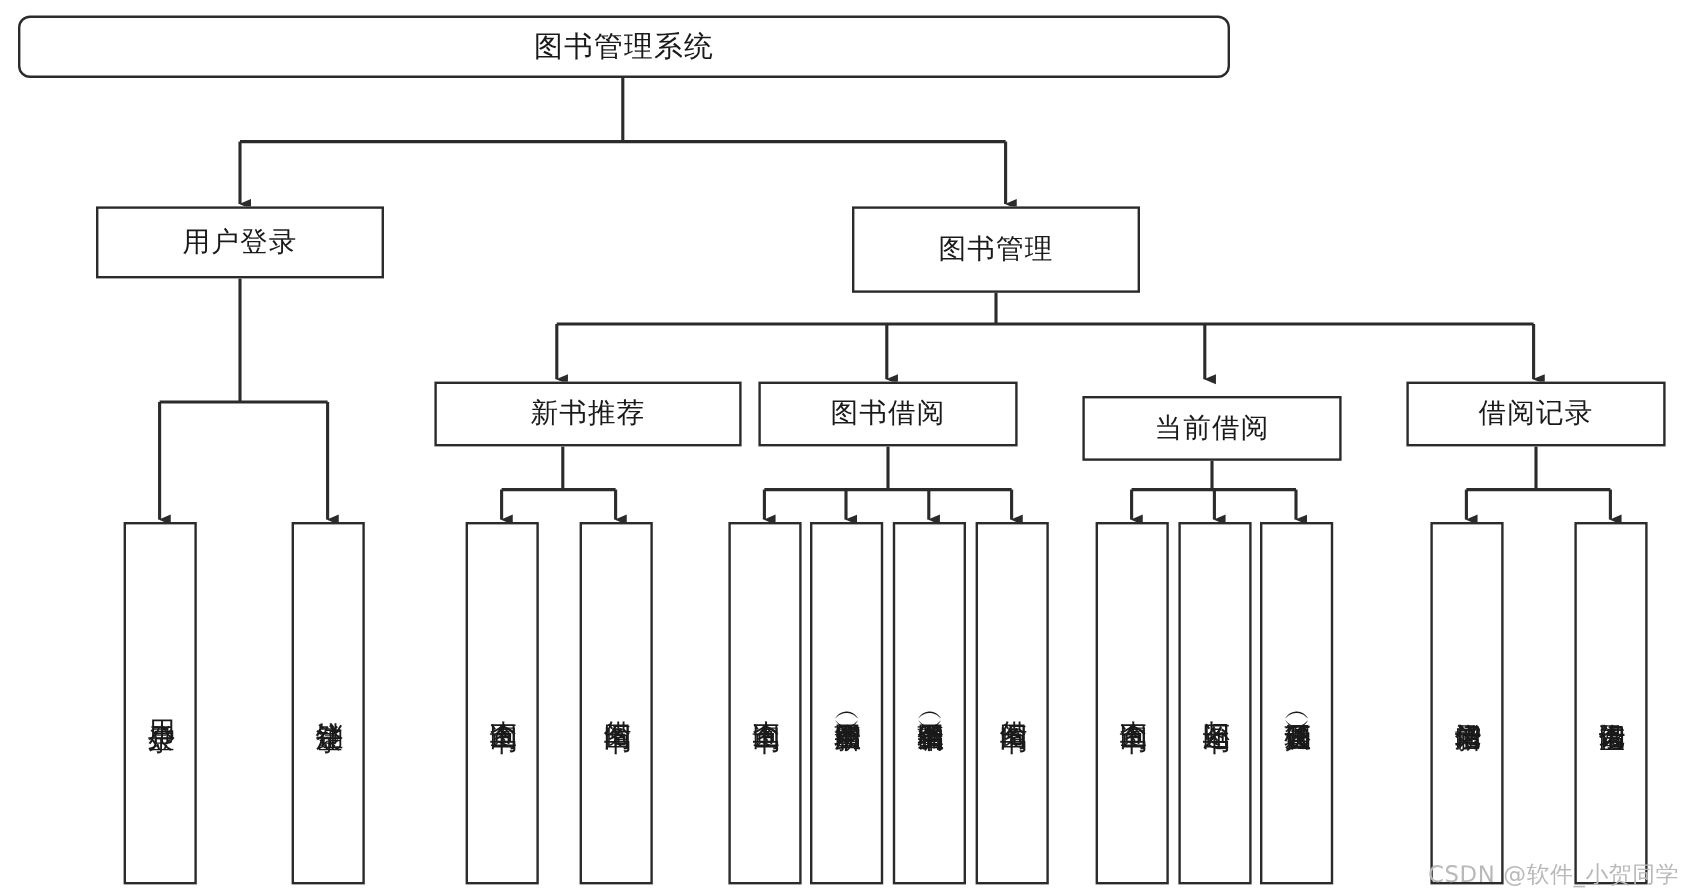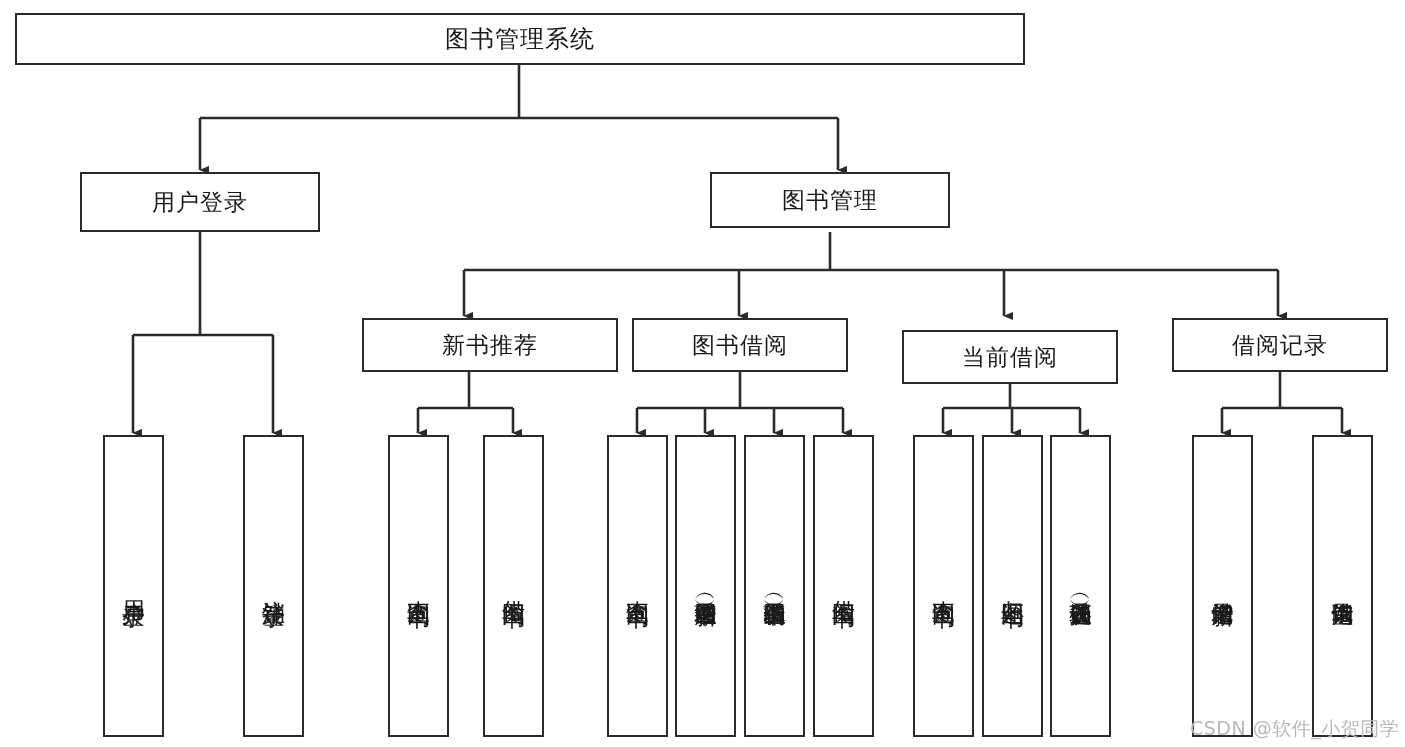--- a/index.html
+++ b/index.html
@@ -33,20 +33,21 @@
     color: #1a1a1a;
     z-index: 2;
   }
   .node.horiz {
     font-size: 23px;
     letter-spacing: 1px;
     line-height: 1;
   }
   .node.horiz.root {
     font-size: 24px;
+    border-radius: 10px;
   }
   .node.vert {
     writing-mode: vertical-rl;
     text-orientation: upright;
     font-size: 23px;
     line-height: 1.18;
     letter-spacing: 2px;
     padding: 4px 0;
     white-space: nowrap;
   }
@@ -117,21 +118,21 @@
       <path d="M1280,372 L1280,408"></path>
       <path d="M1222,408 L1342,408"></path>
       <path d="M1222,408 L1222,433" marker-end="url(#arrowhead)"></path>
       <path d="M1342,408 L1342,433" marker-end="url(#arrowhead)"></path>
     </g>
   </svg>
 
   <div class="node horiz root" style="left:15px; top:13px; width:1010px; height:52px;">图书管理系统</div>
 
   <div class="node horiz" style="left:80px; top:172px; width:240px; height:60px;">用户登录</div>
-  <div class="node horiz" style="left:710px; top:172px; width:240px; height:56px;text-align:right;">图书管理</div>
+  <div class="node horiz" style="left:710px; top:172px; width:240px; height:72px;text-align:right;">图书管理</div>
 
   <div class="node horiz" style="left:362px; top:318px; width:256px; height:54px;">新书推荐</div>
   <div class="node horiz" style="left:632px; top:318px; width:216px; height:54px;text-align:center;">图书借阅</div>
   <div class="node horiz" style="left:902px; top:318px; width:216px; height:54px;margin-top:12px;">当前借阅</div>
   <div class="node horiz" style="left:1172px; top:318px; width:216px; height:54px;">借阅记录</div>
 
   <div class="node vert" style="left:103px; top:435px; width:61px; height:302px;">用户登录</div>
   <div class="node vert" style="left:243px; top:435px; width:61px; height:302px;">注销登录</div>
 
   <div class="node vert" style="left:388px; top:435px; width:61px; height:302px;">查询图书</div>

